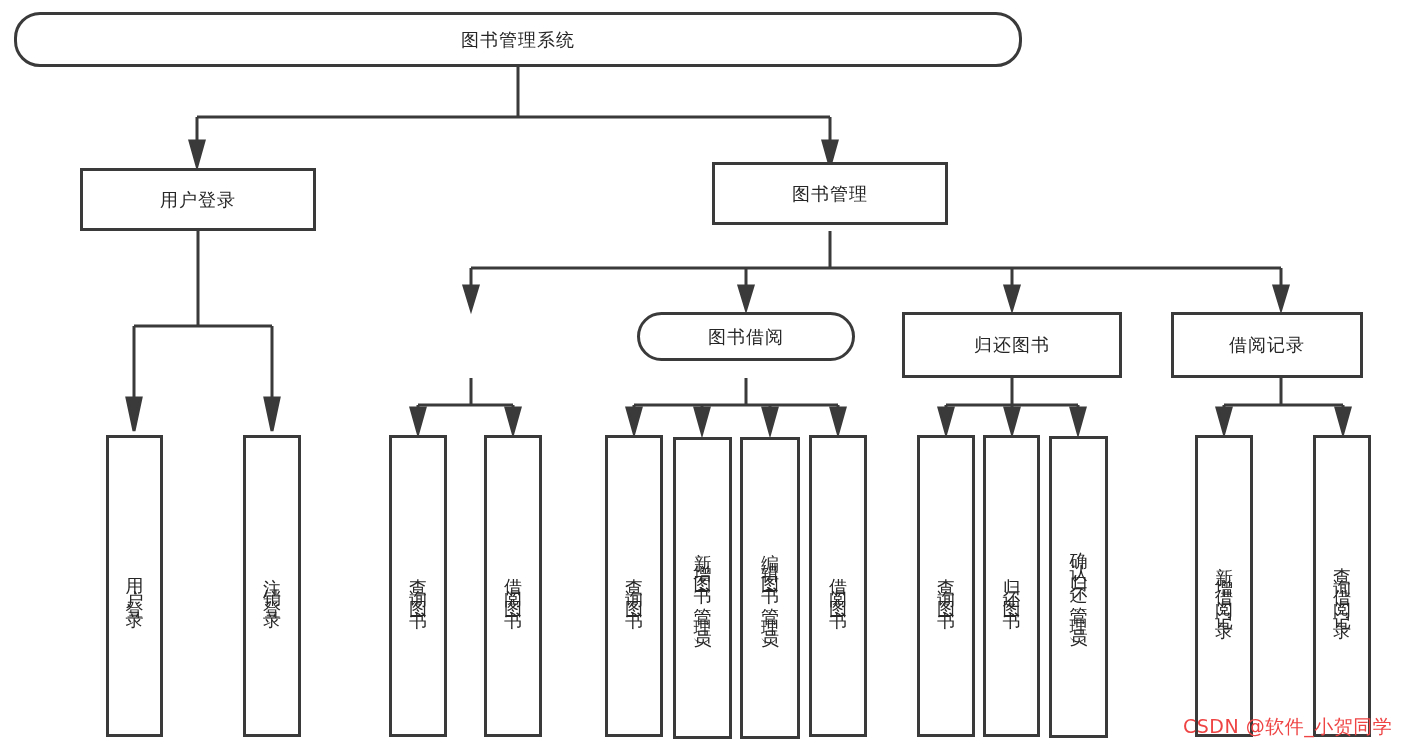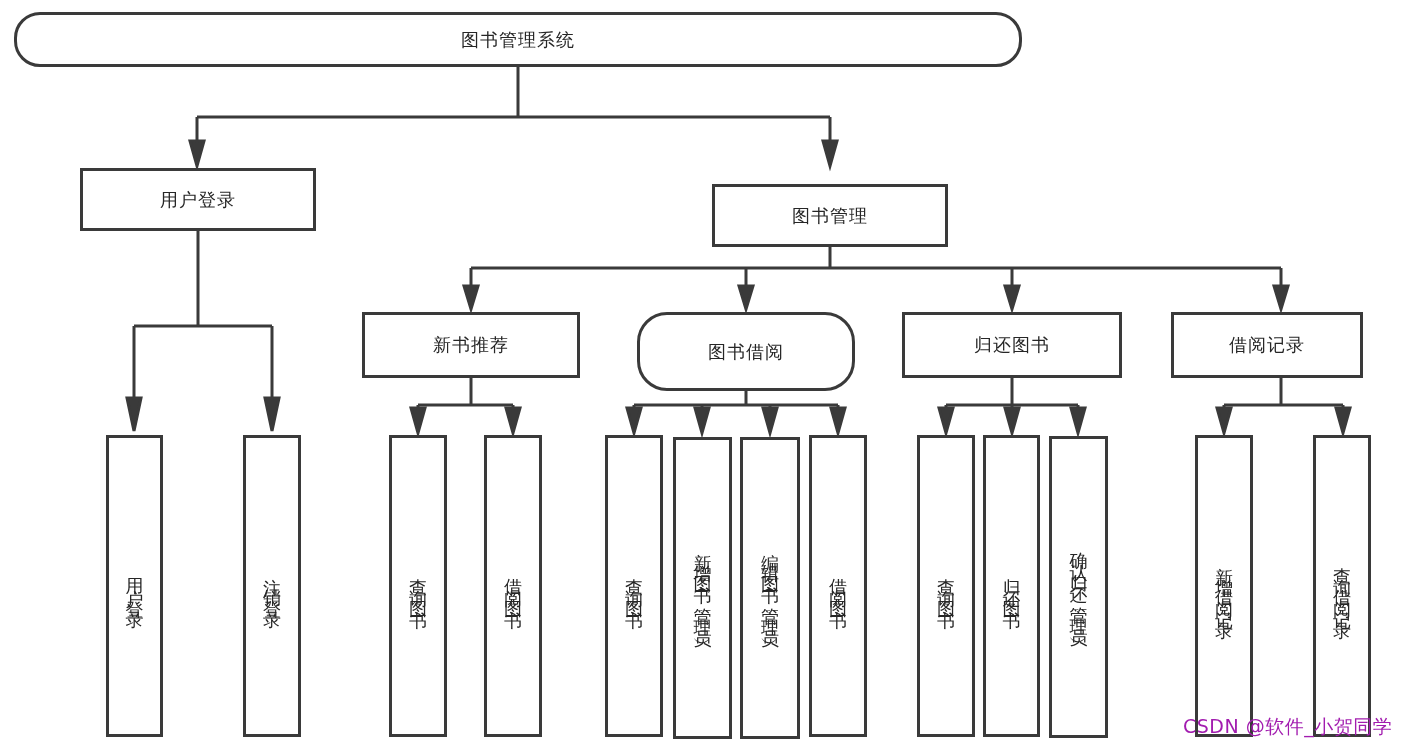--- a/index.html
+++ b/index.html
@@ -38,21 +38,21 @@
     line-height: 1;
     letter-spacing: 11px;
     white-space: nowrap;
   }
   .watermark {
     position: absolute;
     left: 1183px;
     top: 714px;
     font-size: 19px;
     letter-spacing: 0.5px;
-    color: #a21caf;
+    color: #ef4444;
     white-space: nowrap;
     z-index: 10;
   }
 </style>
 </head>
 <body>
 
 <div class="canvas">
 
   <svg class="connectors" viewBox="0 0 1405 747" xmlns="http://www.w3.org/2000/svg">
@@ -105,28 +105,25 @@
     </g>
   </svg>
 
   <div class="box" style="left:14px; top:12px; width:1008px; height:55px;border-radius:26px;">
     <span class="hlabel">图书管理系统</span>
   </div>
 
   <div class="box" style="left:80px; top:168px; width:236px; height:63px;">
     <span class="hlabel">用户登录</span>
   </div>
-  <div class="box" style="left:712px; top:184px; width:236px; height:63px;align-items:center;">
+  <div class="box" style="left:712px; top:162px; width:236px; height:63px;align-items:center;">
     <span class="hlabel">图书管理</span>
   </div>
 
-  <div class="box" style="left:362px; top:312px; width:218px; height:66px;">
-    <span class="hlabel">新书推荐</span>
-  </div>
-  <div class="box" style="left:637px; top:312px; width:218px; height:79px;border-radius:30px;">
+  <div class="box" style="left:637px; top:312px; width:218px; height:49px;border-radius:30px;">
     <span class="hlabel">图书借阅</span>
   </div>
   <div class="box" style="left:902px; top:312px; width:220px; height:66px;">
     <span class="hlabel">归还图书</span>
   </div>
   <div class="box" style="left:1171px; top:312px; width:192px; height:66px;">
     <span class="hlabel">借阅记录</span>
   </div>
 
   <div class="box" style="left:106px; top:435px; width:57px; height:302px;">

